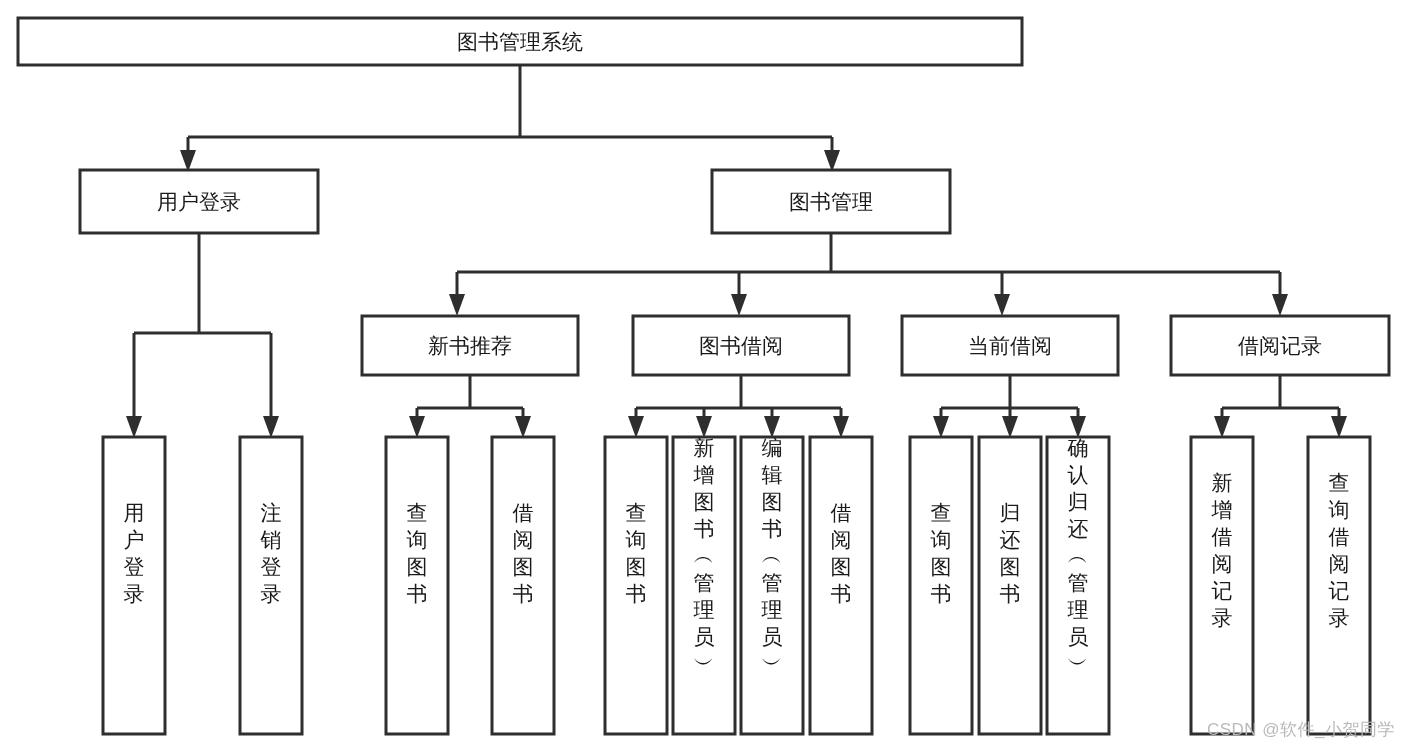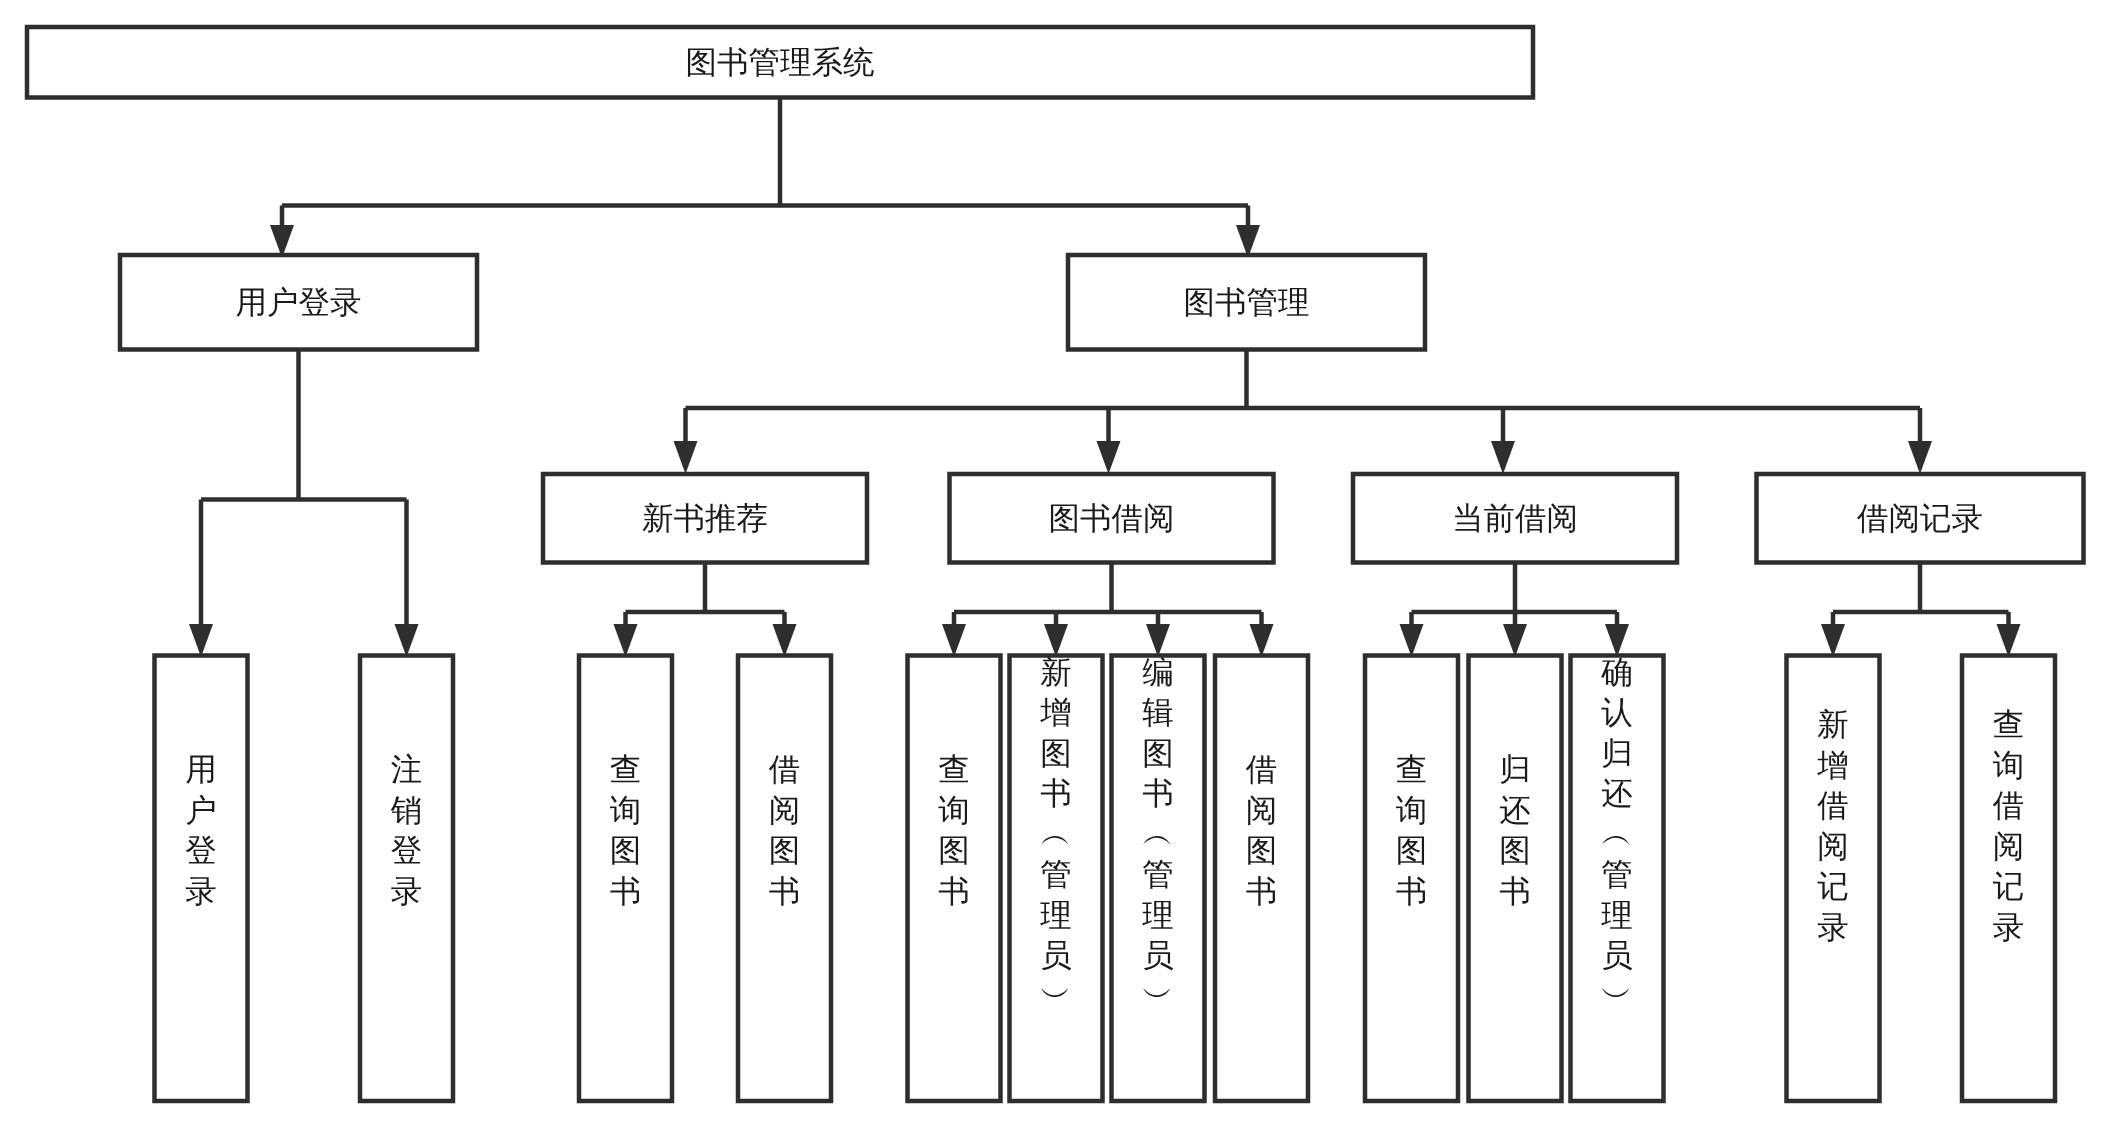--- a/index.html
+++ b/index.html
@@ -236,13 +236,14 @@
       <rect class="node-box" x="1191" y="437" width="62" height="297"></rect>
       <text class="leaf-label" x="1222" y="490"><tspan x="1222" dy="0">新</tspan><tspan x="1222" dy="27">增</tspan><tspan x="1222" dy="27">借</tspan><tspan x="1222" dy="27">阅</tspan><tspan x="1222" dy="27">记</tspan><tspan x="1222" dy="27">录</tspan></text>
     </g>
     <g>
       <rect class="node-box" x="1308" y="437" width="62" height="297"></rect>
       <text class="leaf-label" x="1339" y="490"><tspan x="1339" dy="0">查</tspan><tspan x="1339" dy="27">询</tspan><tspan x="1339" dy="27">借</tspan><tspan x="1339" dy="27">阅</tspan><tspan x="1339" dy="27">记</tspan><tspan x="1339" dy="27">录</tspan></text>
     </g>
 
   </svg>
 
+  <div class="watermark">CSDN @软件_小贺同学</div>
 </div>
 
 </body></html>

